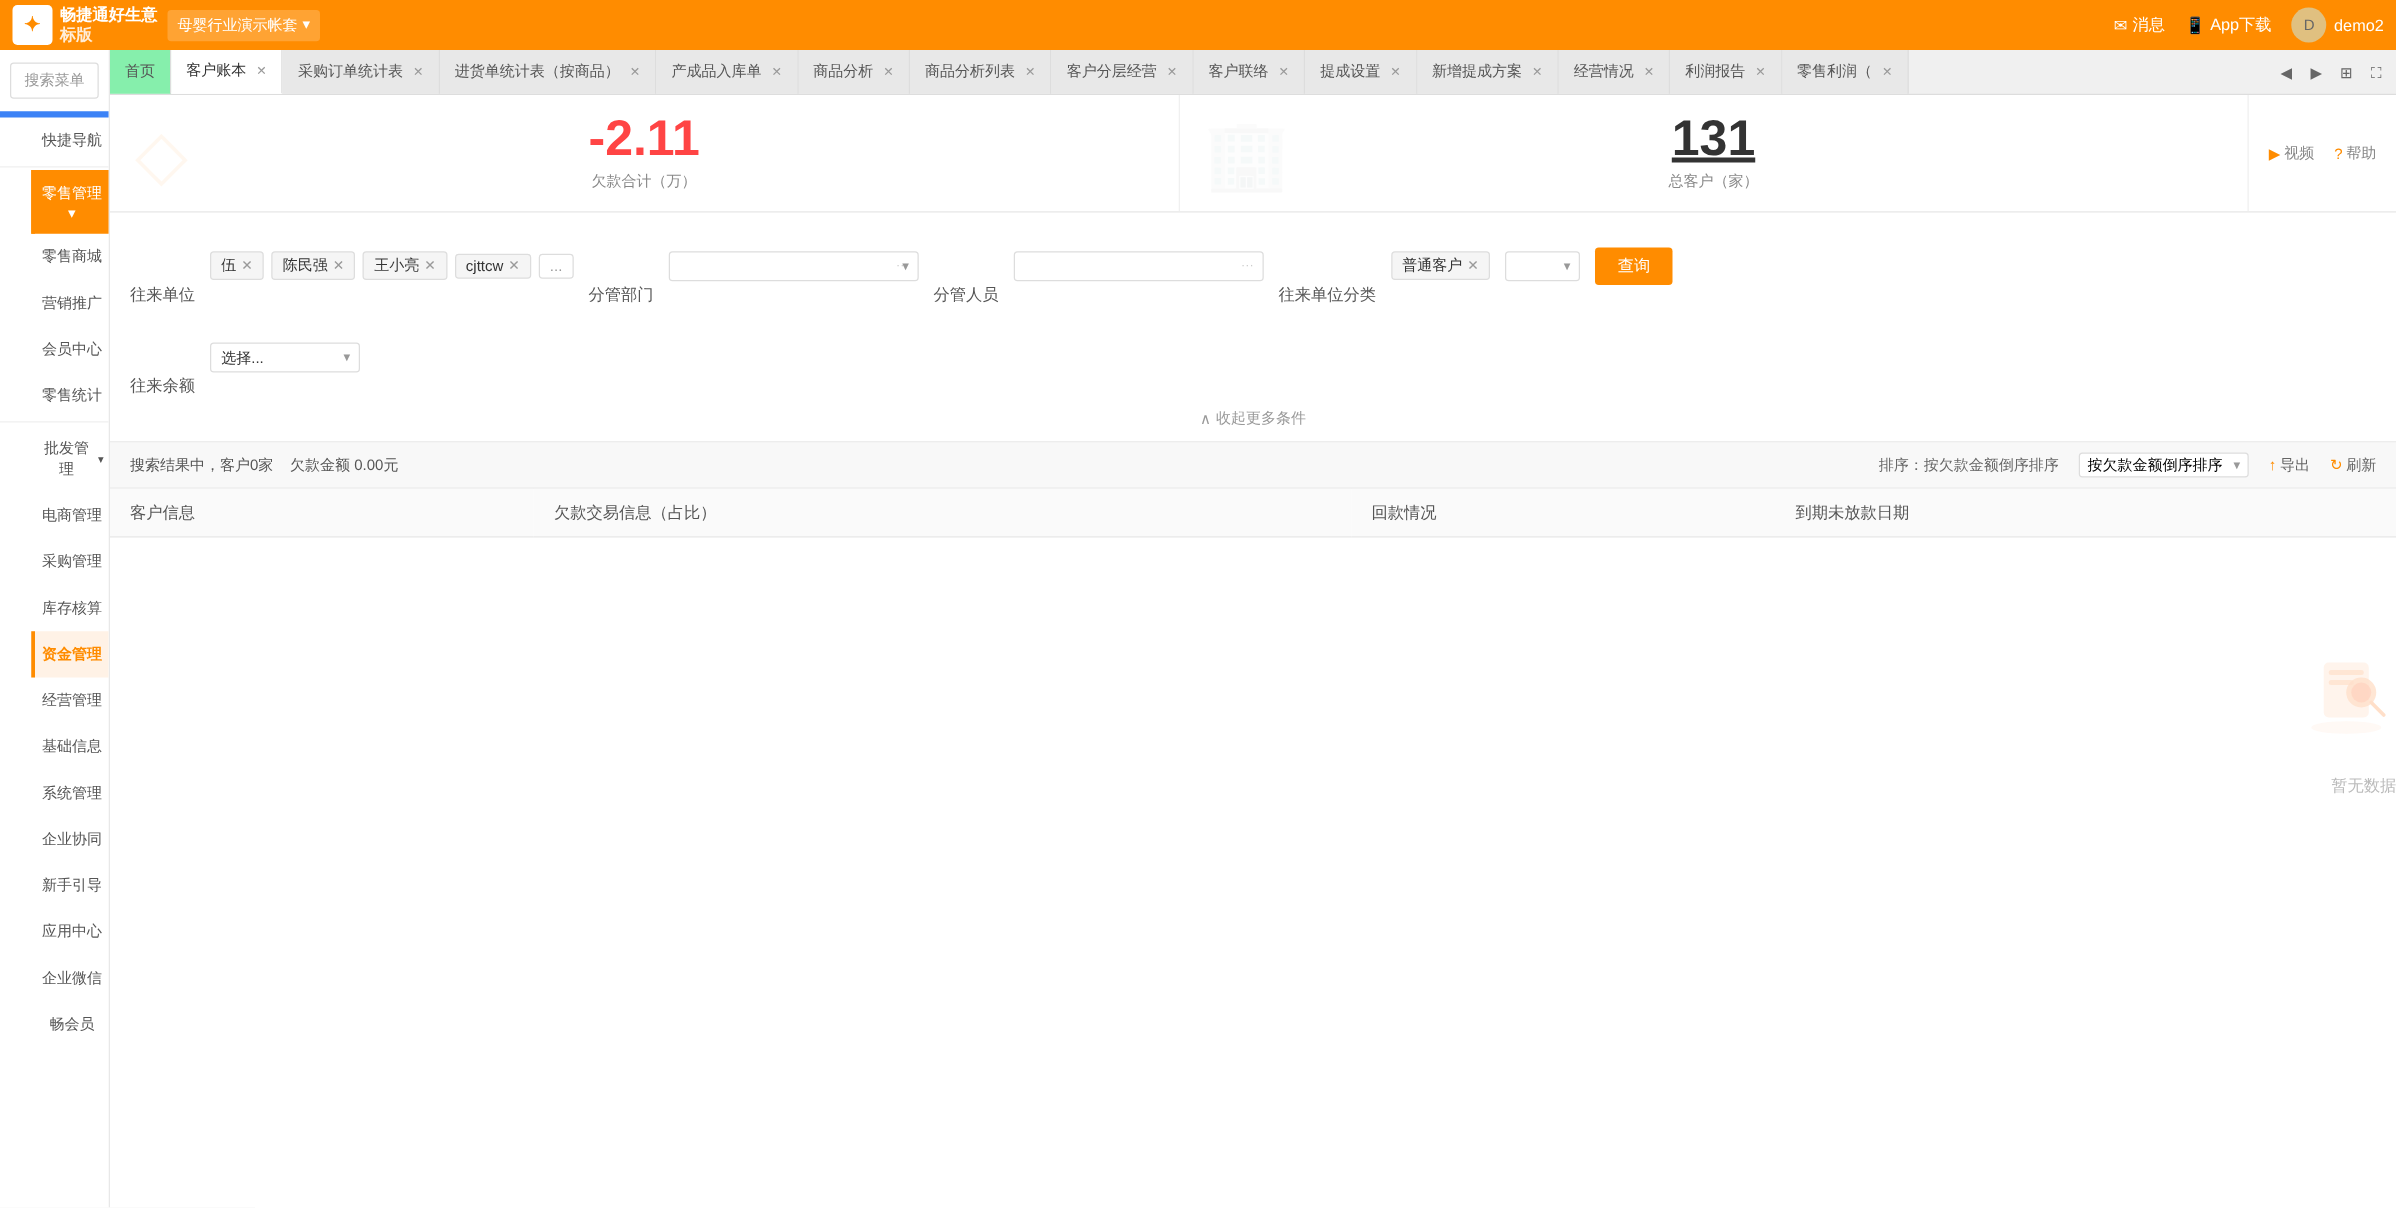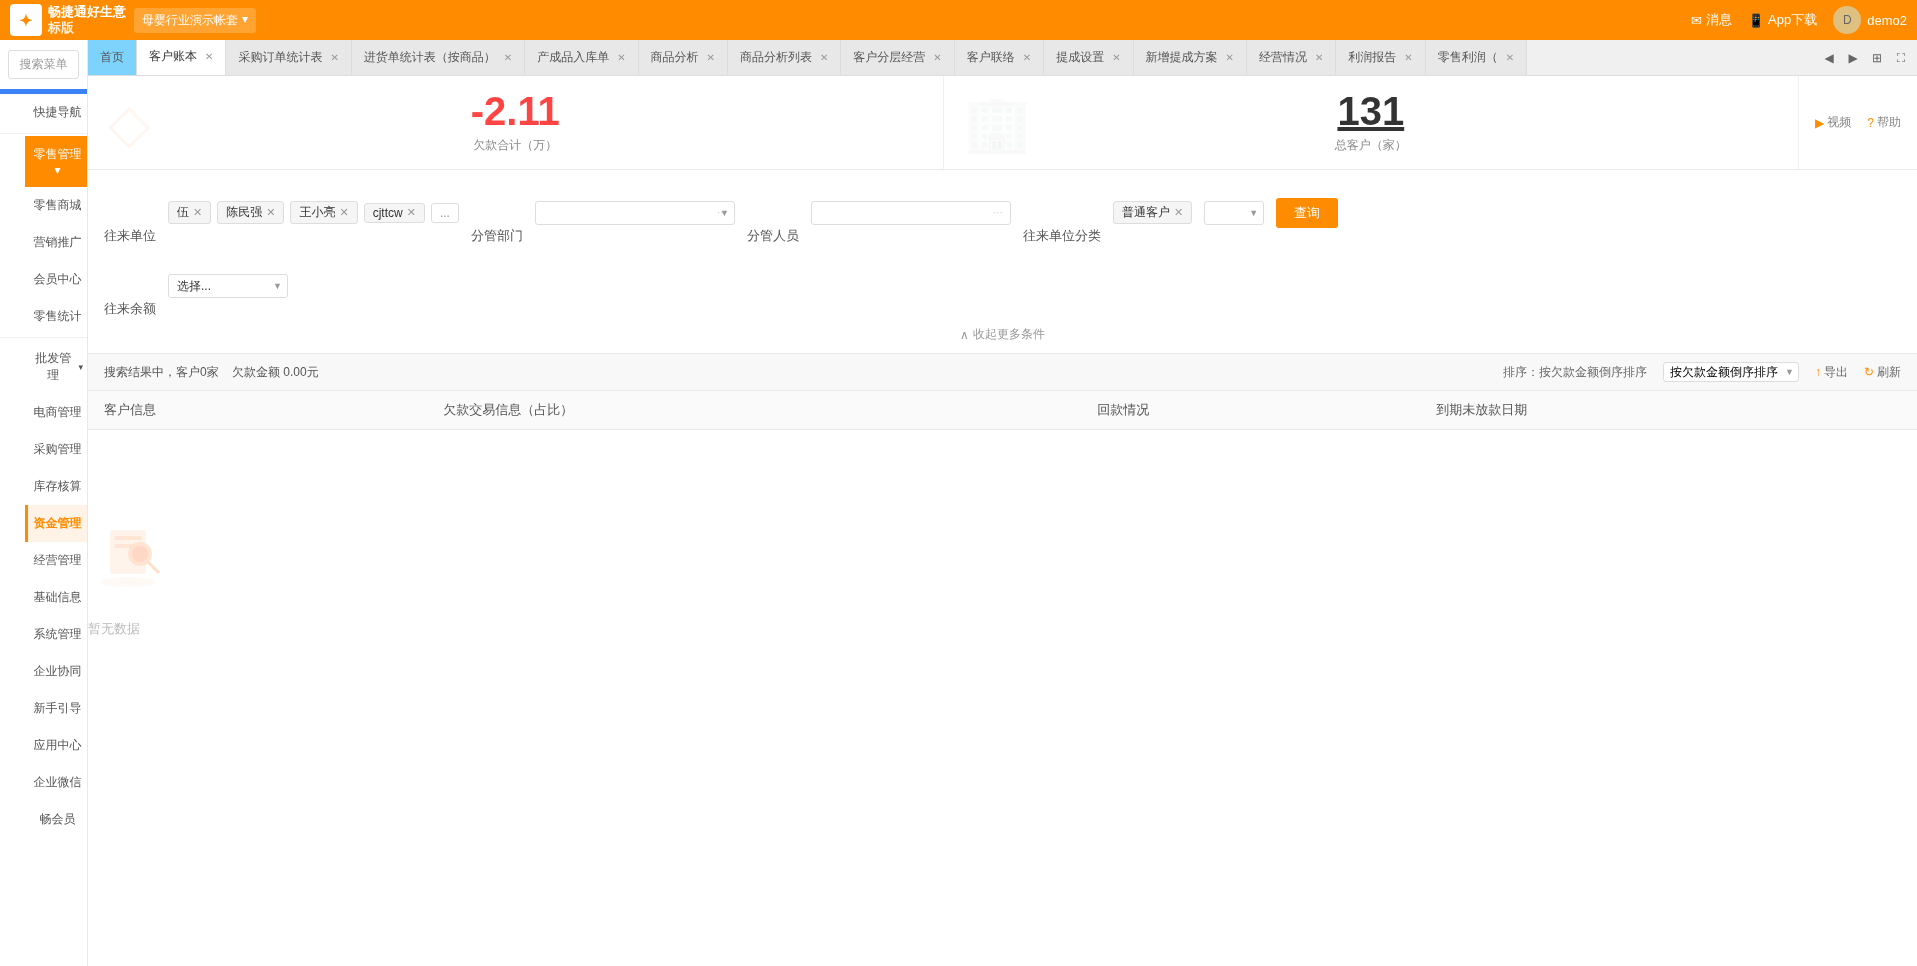--- a/index.html
+++ b/index.html
@@ -33,21 +33,21 @@
     .sidebar-nav-item { padding: 10px 4px; text-align: center; font-size: 12px; color: #555; cursor: pointer; border-left: 3px solid transparent; margin-left: 25px; }
     .sidebar-nav-item.active { background: #fff2e6; color: #ff8c00; border-left-color: #ff8c00; font-weight: bold; }
     .sidebar-divider { height: 1px; background: #f0f0f0; margin: 2px 0; }
     .sidebar-nav-item.active-bg { background: #ff8c00; color: #fff; border-left-color: #ff8c00; }
 
     
     .tab-bar { height: 36px; background: #f0f0f0; display: flex; align-items: center; border-bottom: 1px solid #ddd; overflow: hidden; }
     .tab-item { height: 36px; padding: 0 12px; display: flex; align-items: center; gap: 6px; font-size: 12px; color: #555; cursor: pointer; background: #e8e8e8; border-right: 1px solid #ddd; white-space: nowrap; flex-shrink: 0; }
     .tab-item.active { background: #fff; color: #333; border-bottom: 2px solid #fff; }
     .tab-item .tab-close { color: #999; font-size: 10px; cursor: pointer; margin-left: 2px; }
-    .tab-item.home { background: #7dd3fc; }
+    .tab-item.home { background: #86efac; }
     .tab-bar-controls { margin-left: auto; display: flex; align-items: center; gap: 4px; padding-right: 6px; }
     .tab-ctrl-btn { width: 20px; height: 20px; display: flex; align-items: center; justify-content: center; cursor: pointer; color: #666; font-size: 12px; }
 
     
     .content-area { flex: 1; display: flex; flex-direction: column; overflow: hidden; }
 
     
     .stats-bar { background: #fff; border-bottom: 1px solid #e8e8e8; display: flex; align-items: center; padding: 0; min-height: 90px; position: relative; }
     .stat-block { flex: 1; display: flex; flex-direction: column; align-items: center; justify-content: center; padding: 15px 20px; border-right: 1px solid #f0f0f0; position: relative; min-height: 90px; }
     .stat-value { font-size: 36px; font-weight: bold; color: #ff4444; line-height: 1; }
@@ -78,21 +78,21 @@
     .result-bar-right { display: flex; align-items: center; gap: 16px; }
     .result-bar-right span { cursor: pointer; color: #666; display: flex; align-items: center; gap: 3px; }
     .sort-select { border: 1px solid #ddd; border-radius: 3px; padding: 2px 20px 2px 6px; font-size: 12px; appearance: none; background: #fff; cursor: pointer; }
     .sort-wrap { position: relative; display: inline-flex; align-items: center; }
     .sort-wrap::after { content: '▼'; position: absolute; right: 5px; font-size: 9px; color: #999; pointer-events: none; }
 
     
     .table-container { flex: 1; overflow-y: auto; background: #fff; }
     .data-table { width: 100%; border-collapse: collapse; }
     .data-table th { background: #fafafa; border-bottom: 1px solid #e8e8e8; padding: 10px 16px; text-align: left; font-weight: 500; color: #555; font-size: 13px; }
-    .empty-state { display: flex; flex-direction: column; align-items: flex-start; justify-content: center; padding: 80px 0; color: #ccc; font-size: 13px; }
+    .empty-state { display: flex; flex-direction: column; align-items: flex-end; justify-content: center; padding: 80px 0; color: #ccc; font-size: 13px; }
     .empty-icon { font-size: 60px; margin-bottom: 16px; opacity: 0.4; color: #ffb07a; }
     .empty-text { color: #bbb; font-size: 13px; }
 
     
     .tabs-scroll { flex: 1; overflow: hidden; display: flex; }
   </style>
 </head>
 <body>
 
 <div class="top-bar">

